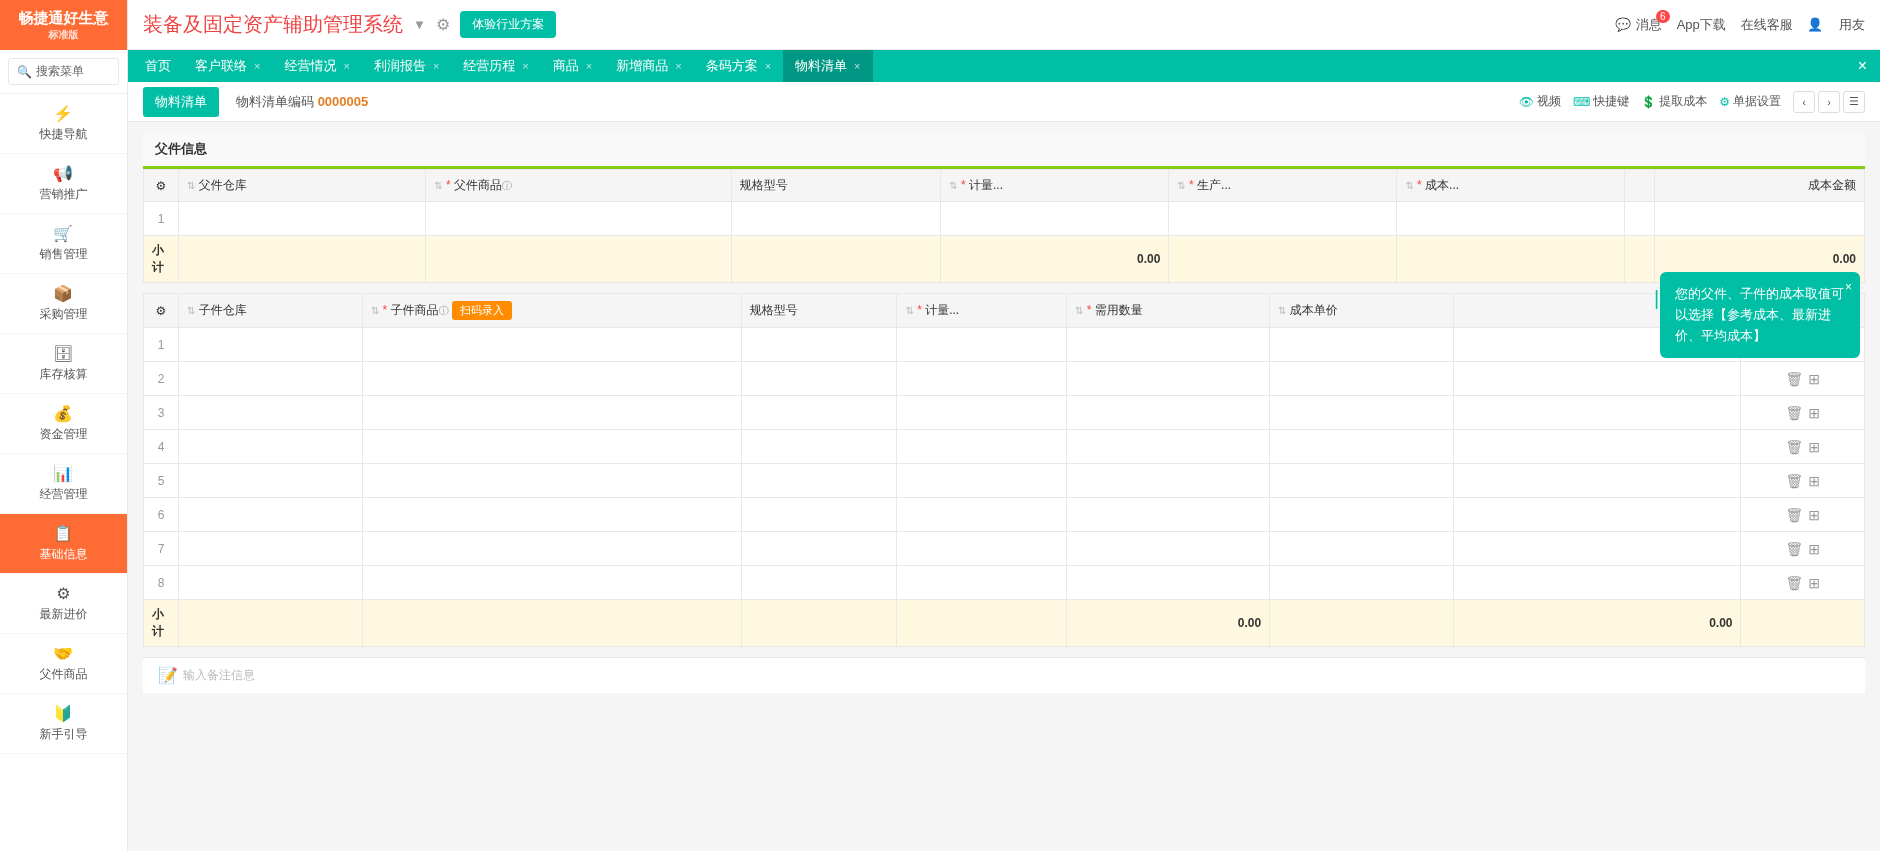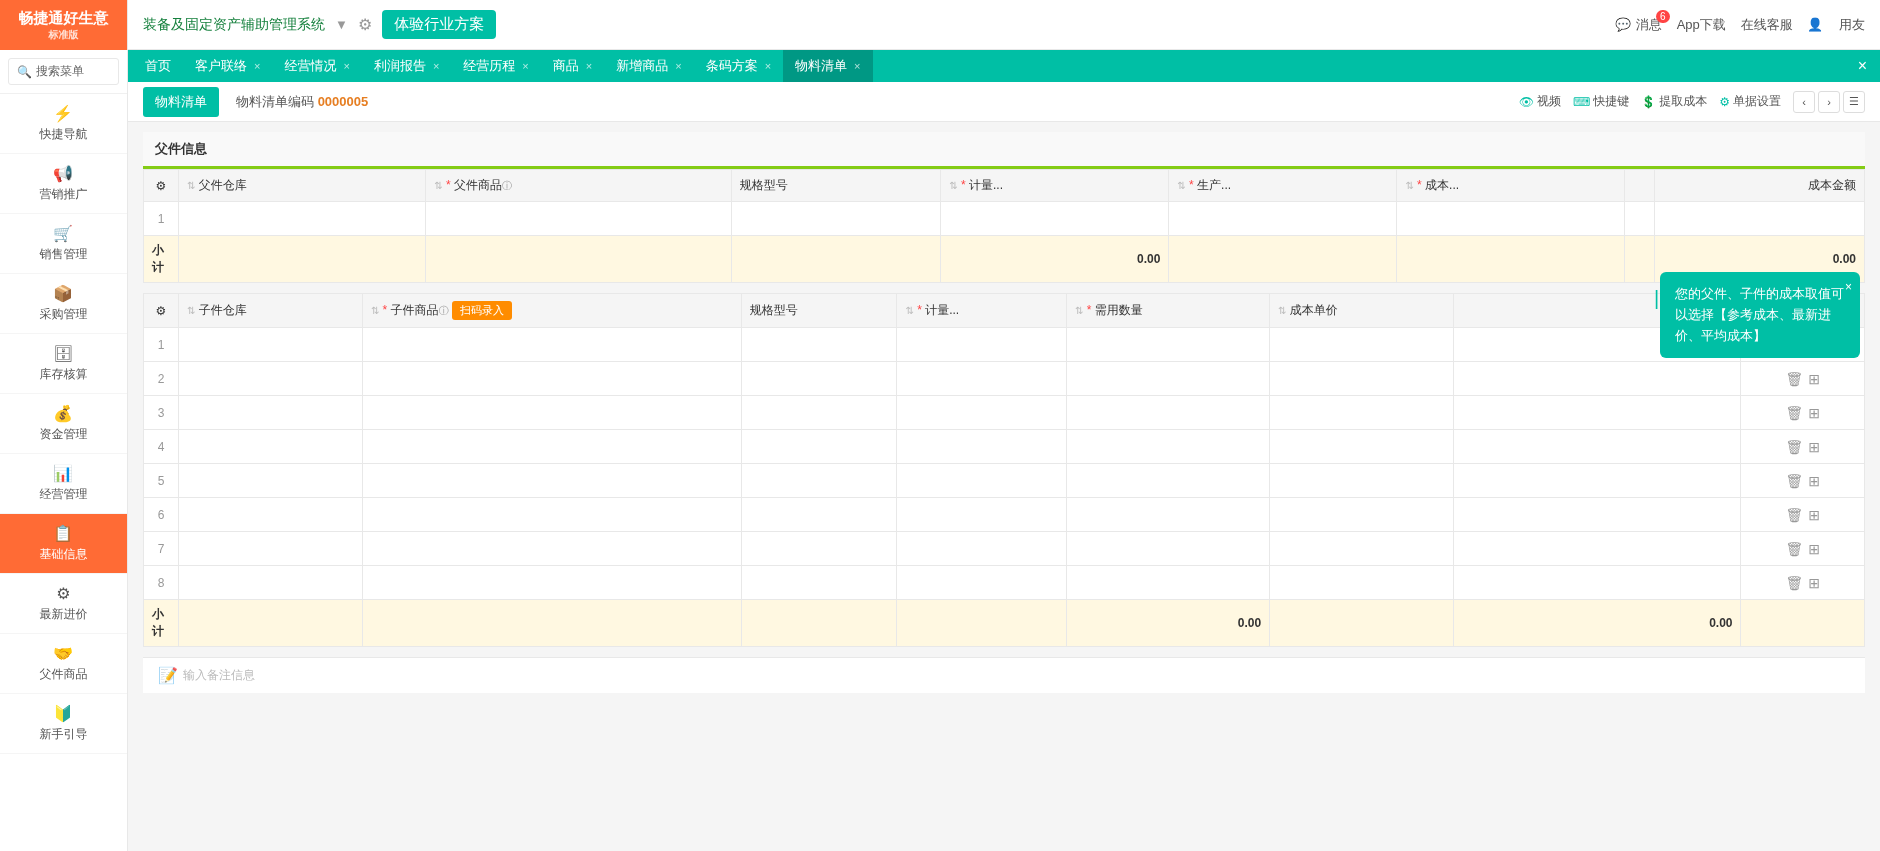--- a/index.html
+++ b/index.html
@@ -75,29 +75,29 @@
       align-items: center;
       justify-content: space-between;
       padding: 0 15px;
       border-bottom: 1px solid #e8e8e8;
     }
     .top-header-left {
       display: flex;
       align-items: center;
       gap: 10px;
     }
-    .system-title { font-size: 14px; color: #15803d; }
+    .system-title { font-size: 20px; color: #ef4444; }
     .trial-btn {
       background: #00bfa5;
       color: white;
       border: none;
       border-radius: 4px;
       padding: 5px 12px;
       cursor: pointer;
-      font-size: 15px;
+      font-size: 12px;
     }
     .top-header-right {
       display: flex;
       align-items: center;
       gap: 15px;
       font-size: 13px;
       color: #555;
     }
     .top-header-right .notif { position: relative; cursor: pointer; }
     .badge {

